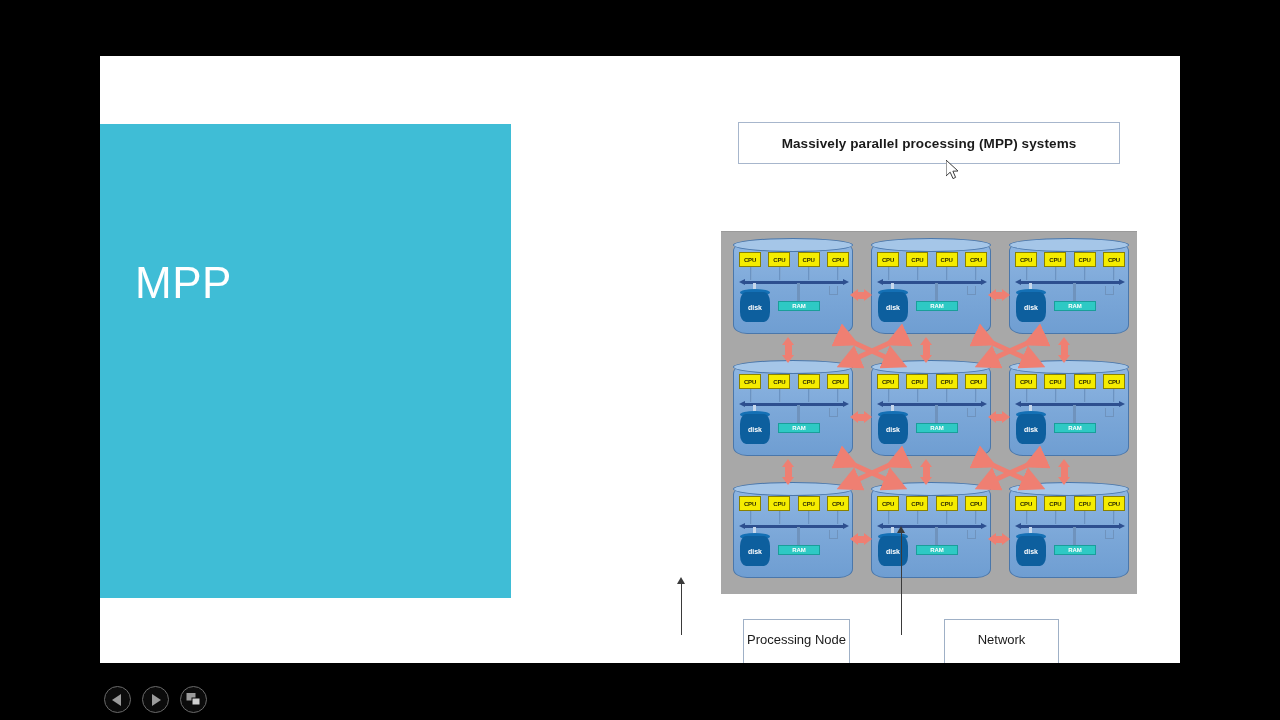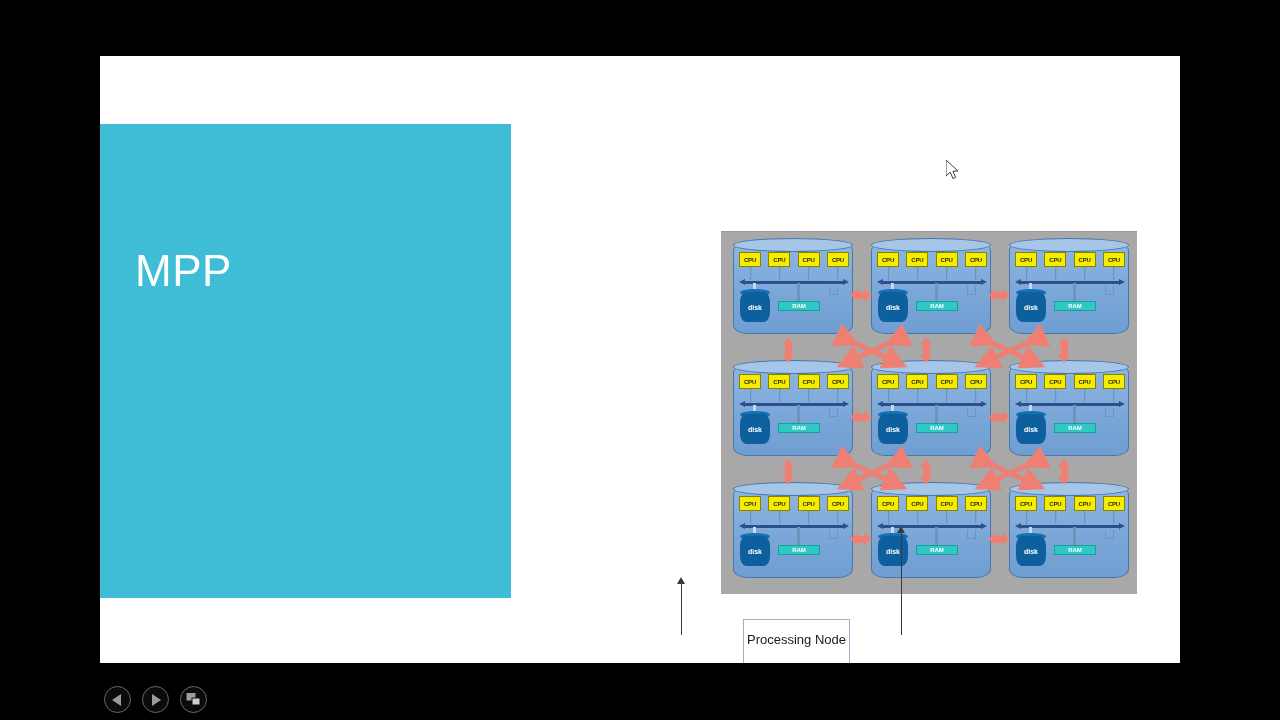--- a/index.html
+++ b/index.html
@@ -49,21 +49,21 @@
     position: absolute;
     left: 0px;
     top: 68px;
     width: 411px;
     height: 474px;
     background: #3fbdd6;
   }
   #title-panel-text {
     position: absolute;
     left: 35px;
-    top: 125px;
+    top: 137px;
     font-size: 44px;
     color: #ffffff;
     letter-spacing: 0.5px;
     line-height: 1;
     font-weight: 400;
   }
 
   
   #diagram {
     position: absolute;
@@ -341,20 +341,23 @@
   <div id="right-panel-edge"></div>
 
   <div id="slide">
 
     <div id="title-panel">
       <div id="title-panel-text">MPP</div>
     </div>
 
     <div id="diagram">
 
+      <div id="diagram-title-box">
+        <span id="diagram-title-text">Massively parallel processing (MPP) systems</span>
+      </div>
 
       <div id="cluster">
         <div id="nodes-layer">
             <div class="node" style="left: 12px; top: 10px;">
               <div class="node-body"></div>
               <div class="node-top-ellipse"></div>
               <div class="cpus">
                 <div class="cpu">CPU</div>
                 <div class="cpu">CPU</div>
                 <div class="cpu">CPU</div>
@@ -630,20 +633,23 @@
       </div>
 
       <div class="callout-arrowhead" style="left:56px; top:455px;"></div>
       <div class="callout-line" style="left:60px; top:462px; height:51px;"></div>
       <div class="callout-box" style="left:122px; top:497px; width:107px; height:45px;">
         <span>Processing Node</span>
       </div>
 
       <div class="callout-arrowhead" style="left:276px; top:404px;"></div>
       <div class="callout-line" style="left:280px; top:411px; height:102px;"></div>
+      <div class="callout-box" style="left:323px; top:497px; width:115px; height:45px;">
+        <span>Network</span>
+      </div>
 
     </div>
   </div>
 
   <svg id="cursor" width="16" height="22" viewBox="0 0 16 22">
     <polygon points="0,0 0,16 4.2,12.2 7,18.6 9.6,17.4 6.9,11.2 12,11" fill="#ffffff" stroke="#3c3c3c" stroke-width="1"></polygon>
   </svg>
 
   <div id="controls">
     <div class="ctrl-btn">

